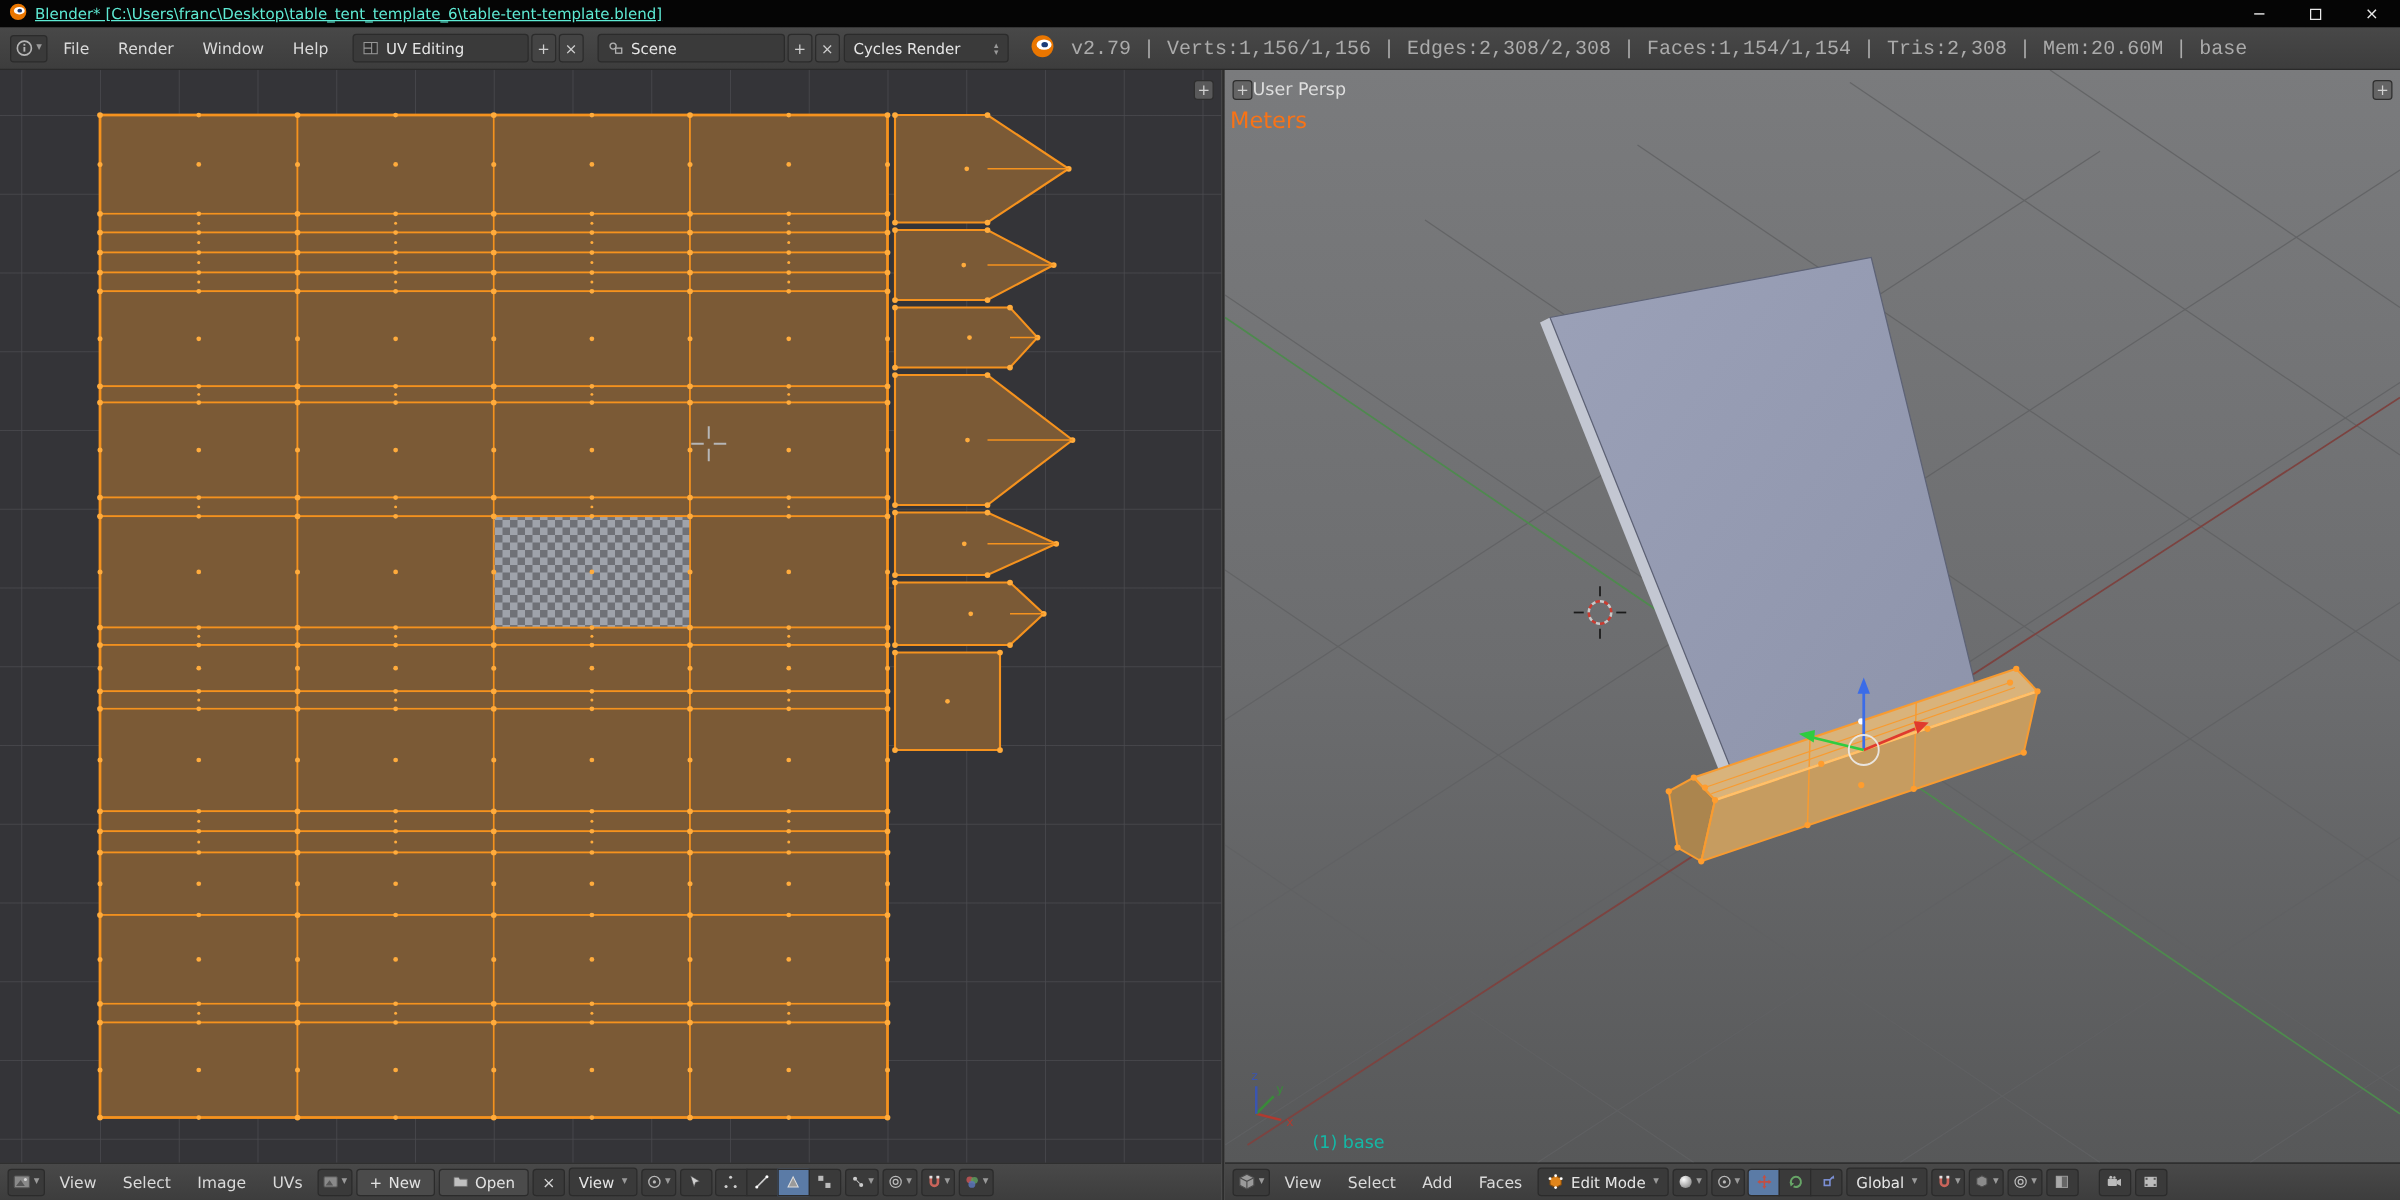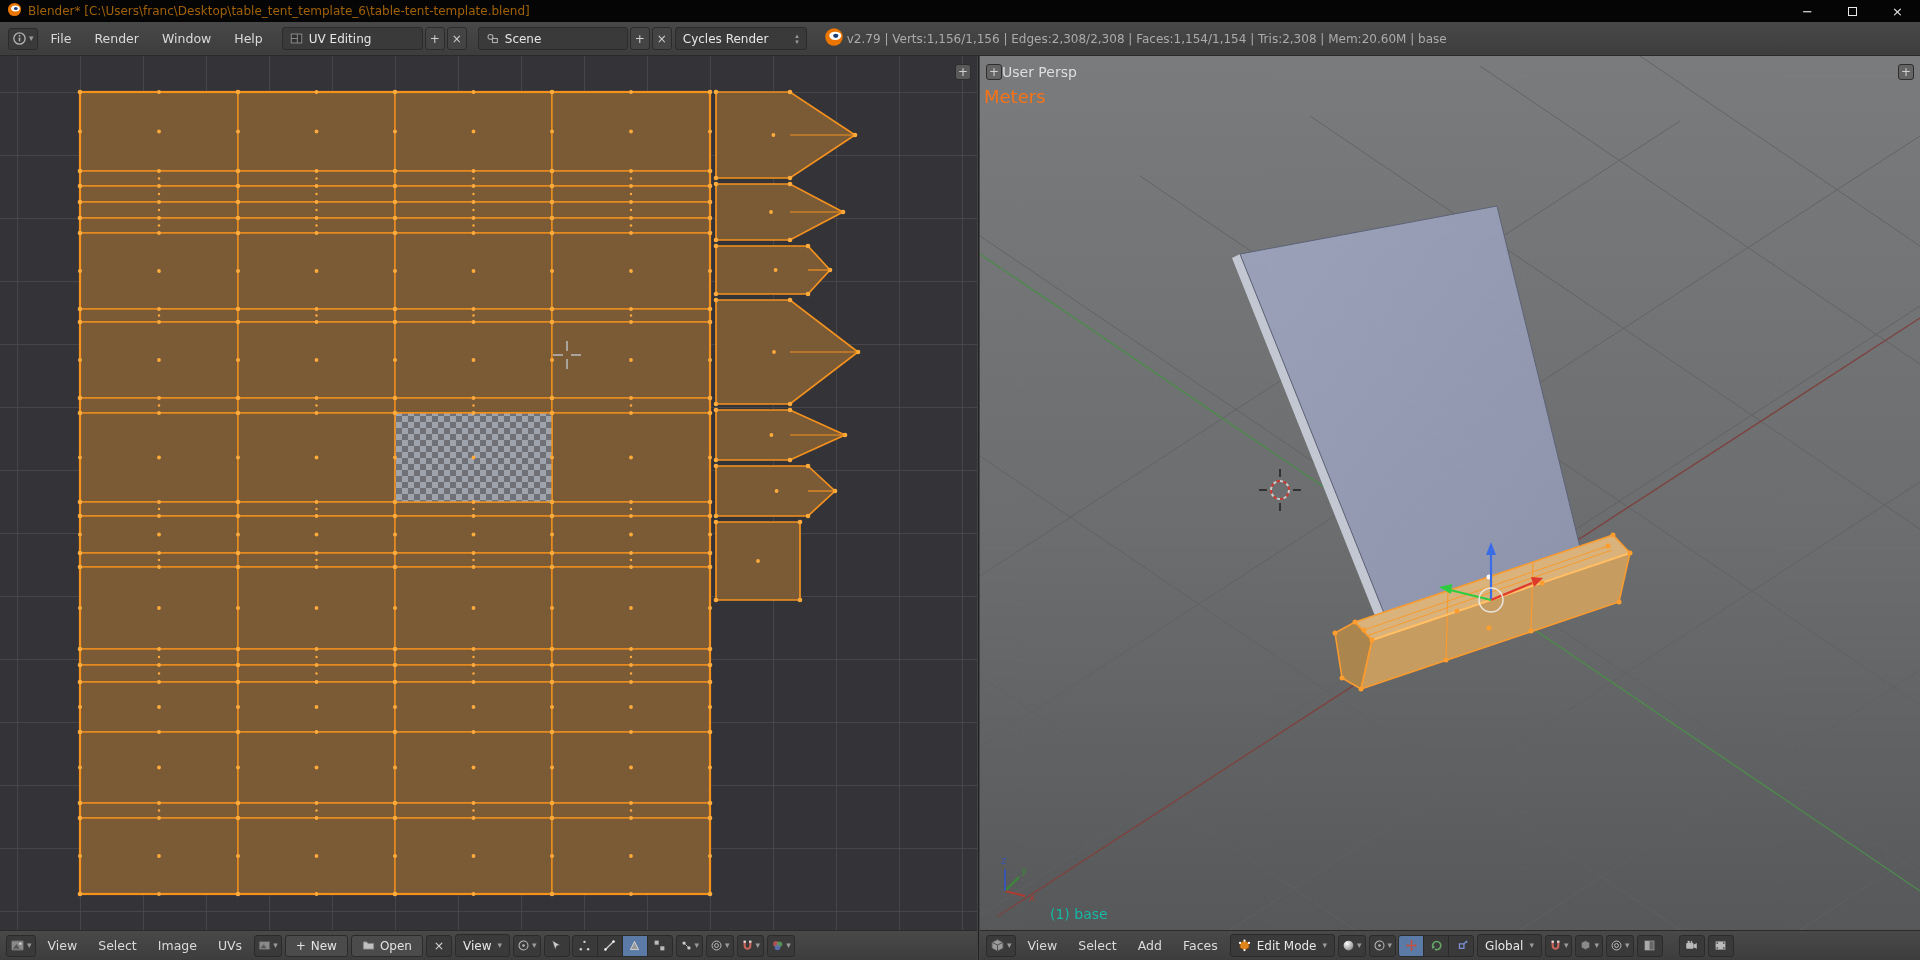--- a/index.html
+++ b/index.html
@@ -4,39 +4,39 @@
 <style>
   * { margin:0; padding:0; box-sizing:border-box; }
   html,body { width:1920px; height:960px; background:#222; }
   #app { position:relative; width:1920px; height:960px; overflow:hidden;
          font-family:"DejaVu Sans","Liberation Sans",sans-serif; font-size:12.5px;
          color:#d8d8d8; background:#3f3f3f; user-select:none; }
 
   
   .titlebar { height:22px; background:#050505; display:flex; align-items:center; }
   .titlebar .appicon { margin:0 6px 0 7px; }
-  .titlebar .title { flex:1; color:#a16207; font-size:12px; white-space:nowrap; }
+  .titlebar .title { flex:1; color:#5eead4; font-size:12px; white-space:nowrap;text-decoration:underline; }
   .wbtn { width:45px; height:22px; display:flex; align-items:center; justify-content:center;
           color:#e8e8e8; font-size:13px; }
   .wbtn .maxbox { width:9px; height:9px; border:1px solid #e8e8e8; display:block; }
 
   
   .infobar { height:34px; background:linear-gradient(#484848,#3d3d3d);
              border-bottom:1px solid #2a2a2a; display:flex; align-items:center;
              padding:0 8px; gap:3px; }
   .menu { padding:0 10px; height:24px; line-height:24px; color:#dadada; border-radius:3px; }
   .sel,.dd { display:flex; align-items:center; gap:6px; background:#3a3a3a;
              border:1px solid #2b2b2b; border-radius:3px; height:23px; padding:0 7px;
              color:#e6e6e6; font-size:12px; white-space:nowrap; }
   .mini { width:20px; height:23px; background:#444; border:1px solid #2b2b2b;
           border-radius:3px; display:flex; align-items:center; justify-content:center;
           color:#cfcfcf; font-size:12px; margin-left:-1px; }
   .arr { color:#9a9a9a; font-size:9px; line-height:1; }
   .updn { display:flex; flex-direction:column; color:#9a9a9a; font-size:7px; line-height:6px; }
-  .stats { color:#ababab; font-size:12px; white-space:nowrap; }
+  .stats { margin-left:10px; color:#ababab; font-size:16px; white-space:nowrap;font-family:Liberation Mono, monospace; }
 
   
   .main { display:flex; height:904px; }
   .editor { display:flex; flex-direction:column; }
   .divider { width:3px; background:linear-gradient(90deg,#555,#222,#555); height:100%; }
 
   
   .uv-canvas { position:relative; width:977px; height:874px; background:#343438;
     background-image:
       linear-gradient(rgba(75,75,80,.75) 1px, transparent 1px),

